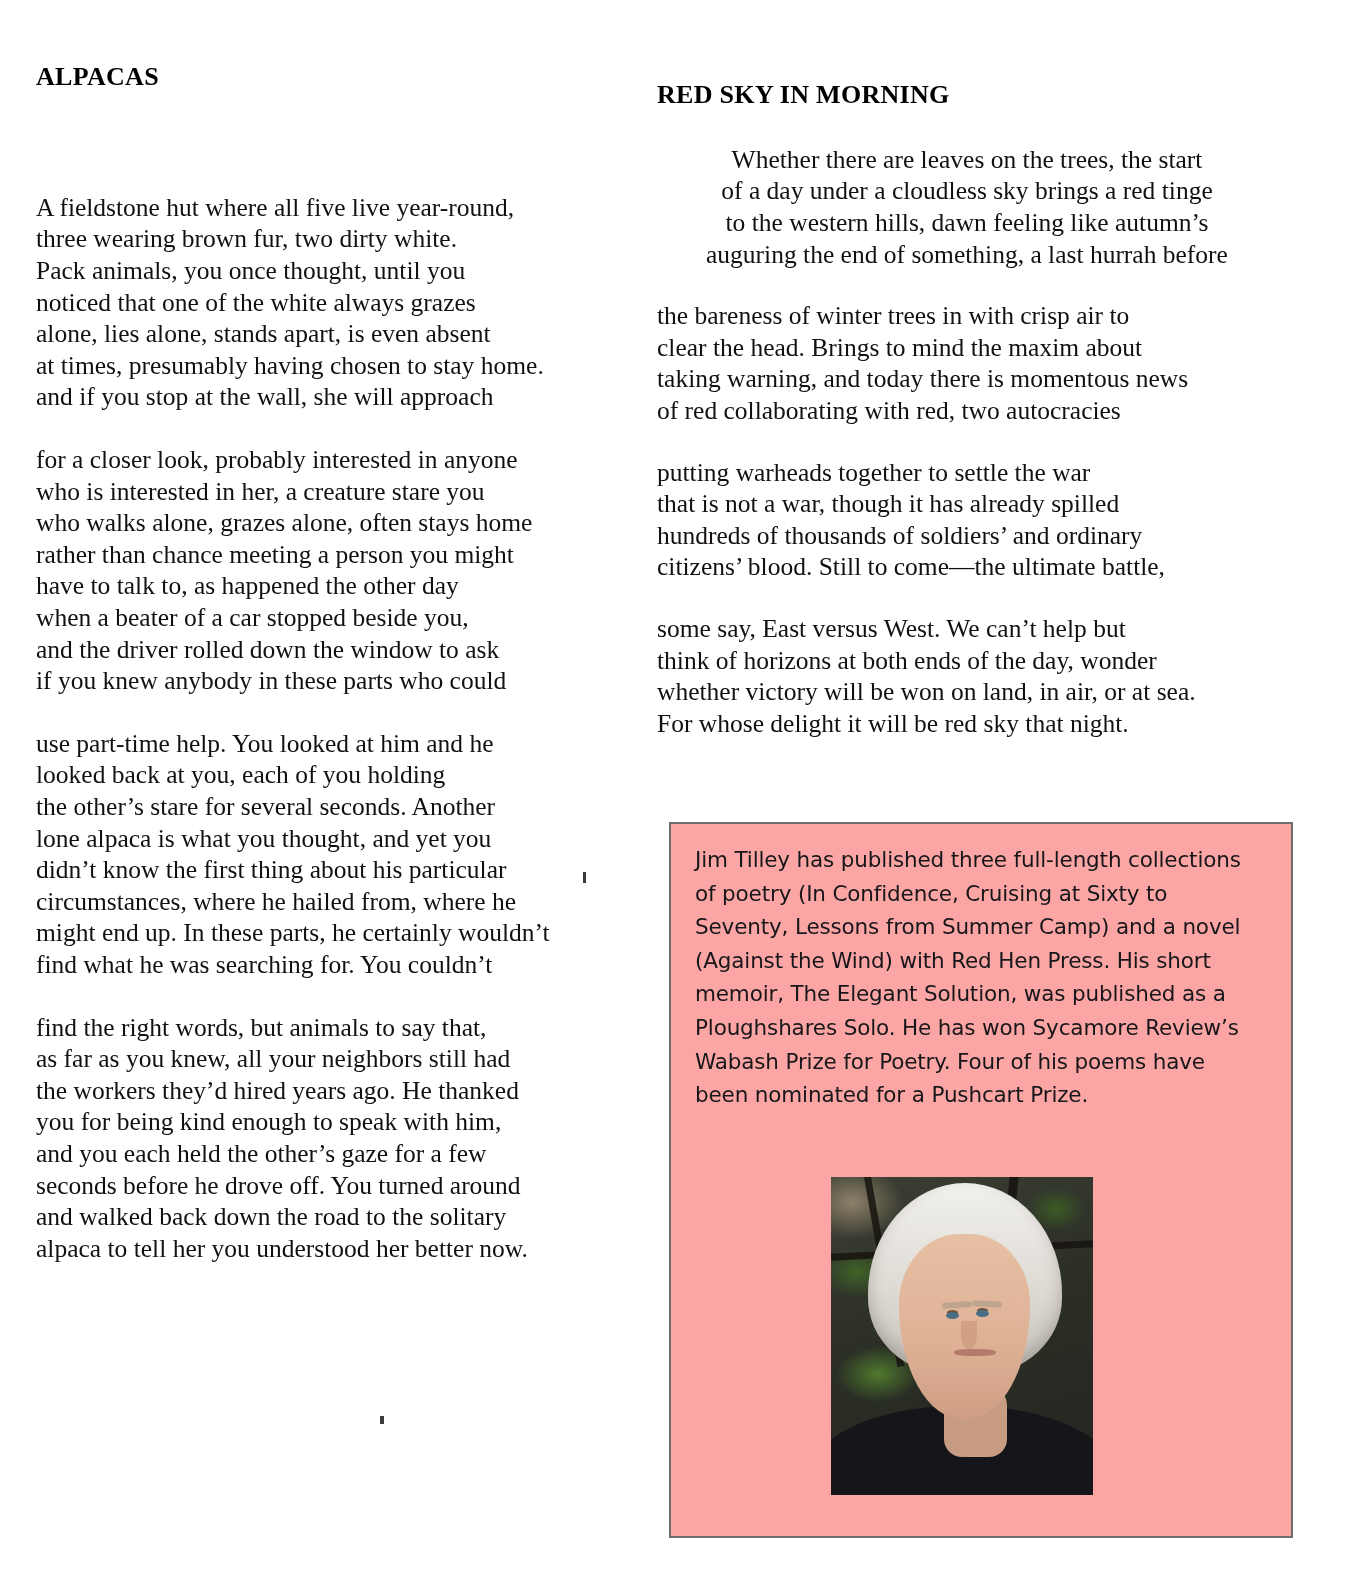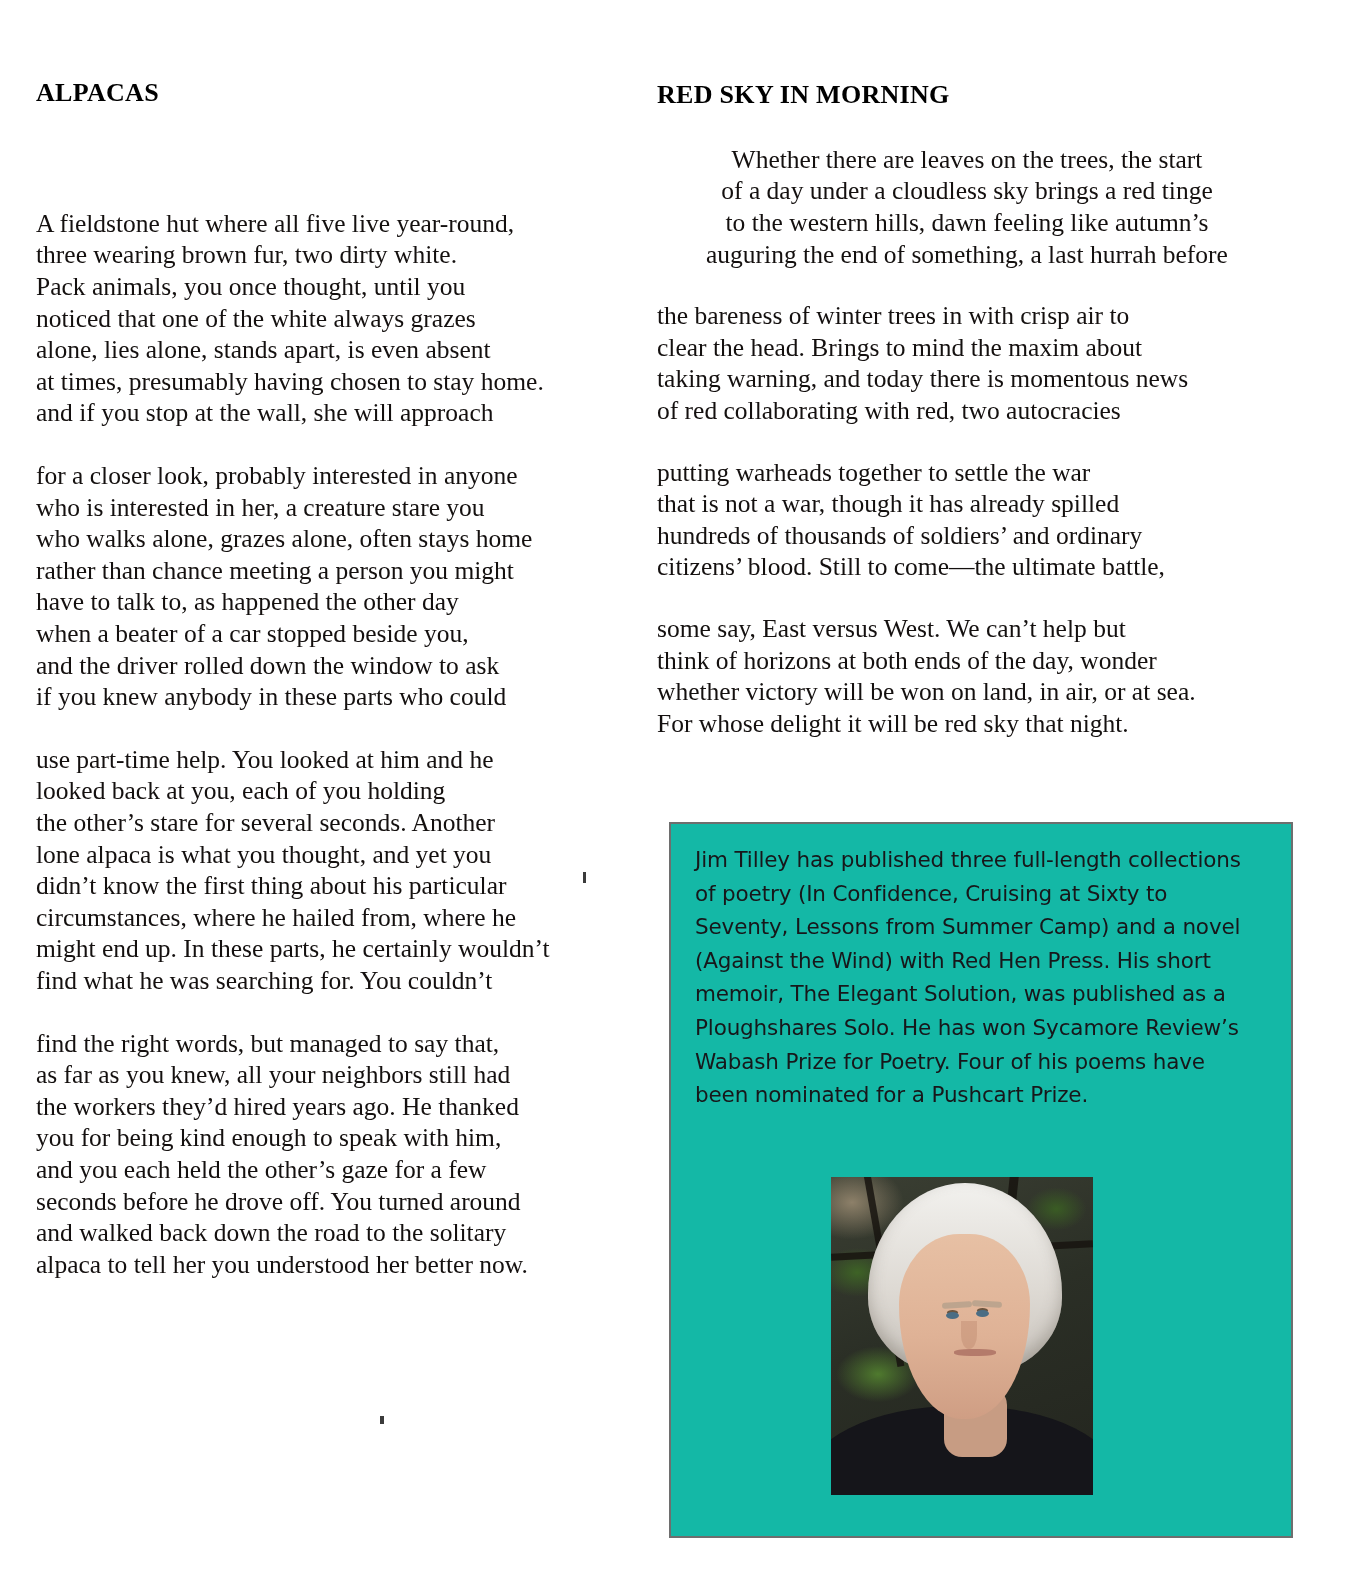--- a/index.html
+++ b/index.html
@@ -18,21 +18,21 @@
 
   .page {
     position: absolute;
     inset: 0;
   }
 
   
   .col-left {
     position: absolute;
     left: 36px;
-    top: 78px;
+    top: 62px;
     width: 600px;
   }
   .col-right {
     position: absolute;
     left: 657px;
     top: 80px;
     width: 620px;
   }
 
   .poem-title {
@@ -62,21 +62,21 @@
 
   
   .bio-box {
     position: absolute;
     left: 669px;
     top: 822px;
     width: 624px;
     height: 716px;
     border: 2px solid #6e6e6e;
     box-sizing: border-box;
-    background: #14b8a6;
+    background: #fca5a5;
   }
   .bio-text {
     position: absolute;
     left: 24px;
     top: 19px;
     width: 562px;
     font-family: "DejaVu Sans", "Liberation Sans", sans-serif;
     font-size: 21.5px;
     line-height: 33.6px;
     color: #17171a;
@@ -232,21 +232,21 @@
       <span class="ln">looked back at you, each of you holding</span>
       <span class="ln">the other’s stare for several seconds. Another</span>
       <span class="ln">lone alpaca is what you thought, and yet you</span>
       <span class="ln">didn’t know the first thing about his particular</span>
       <span class="ln">circumstances, where he hailed from, where he</span>
       <span class="ln">might end up. In these parts, he certainly wouldn’t</span>
       <span class="ln">find what he was searching for. You couldn’t</span>
     </div>
 
     <div class="stanza">
-      <span class="ln">find the right words, but managed to say that,</span>
+      <span class="ln">find the right words, but animals to say that,</span>
       <span class="ln">as far as you knew, all your neighbors still had</span>
       <span class="ln">the workers they’d hired years ago. He thanked</span>
       <span class="ln">you for being kind enough to speak with him,</span>
       <span class="ln">and you each held the other’s gaze for a few</span>
       <span class="ln">seconds before he drove off. You turned around</span>
       <span class="ln">and walked back down the road to the solitary</span>
       <span class="ln">alpaca to tell her you understood her better now.</span>
     </div>
   </div>
 

